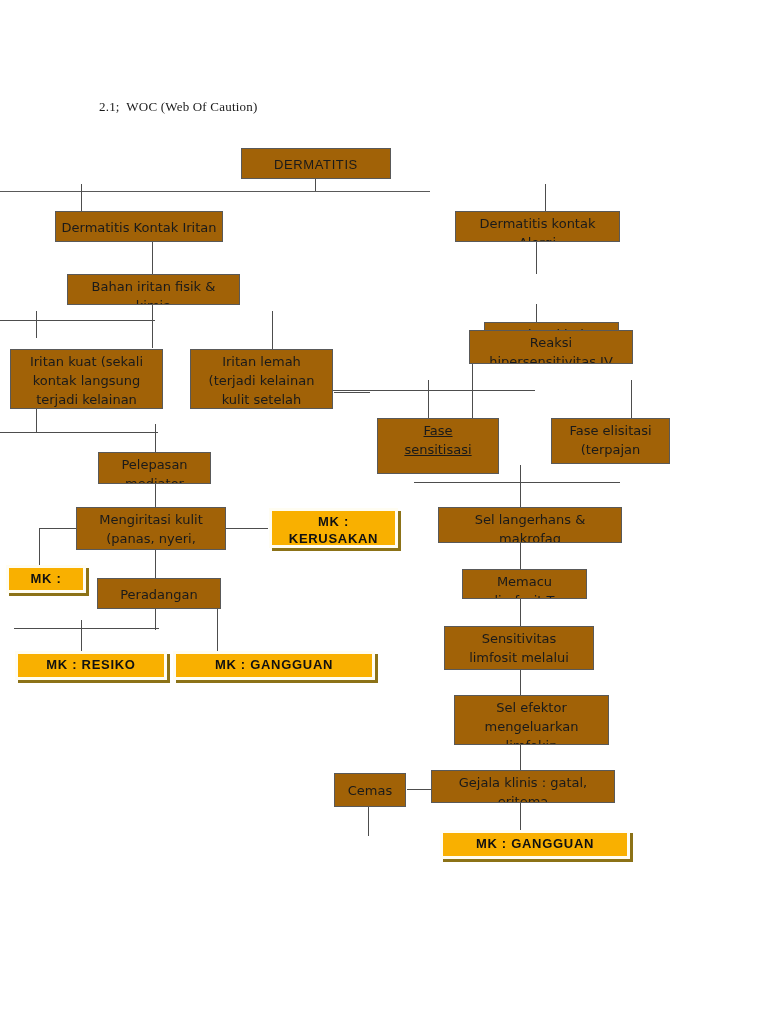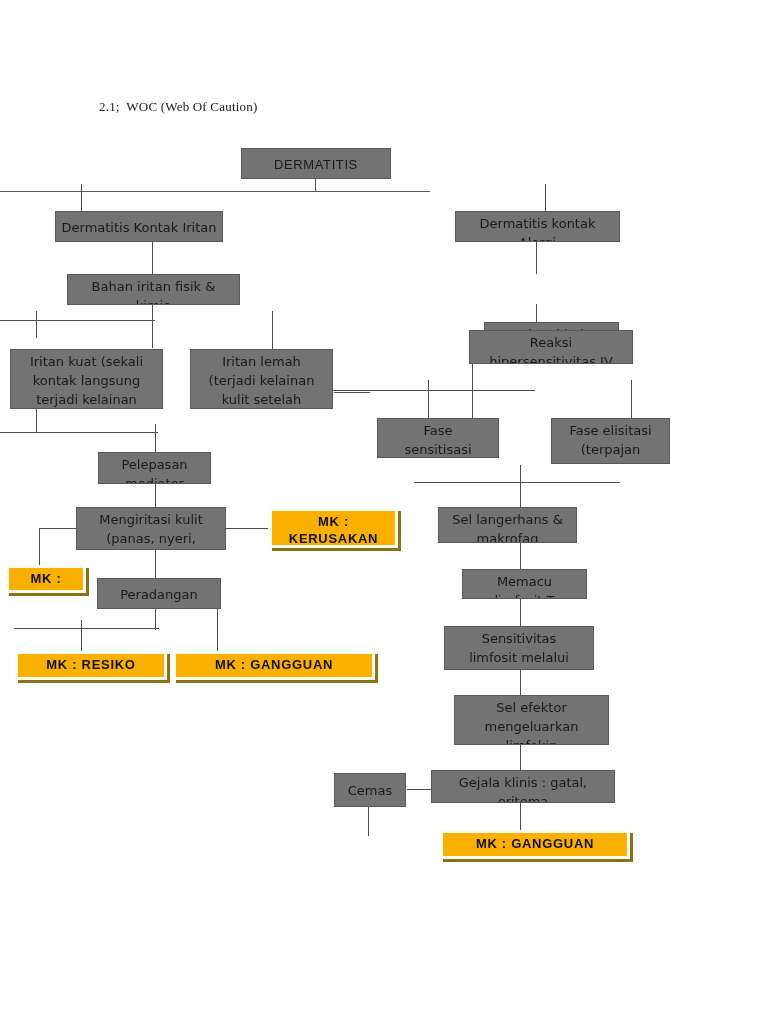--- a/index.html
+++ b/index.html
@@ -28,21 +28,21 @@
     font-size: 13px;
     color: #1a1a1a;
     letter-spacing: 0.2px;
     white-space: pre;
   }
   
   .node {
     position: absolute;
     box-sizing: border-box;
     border: 1.2px solid #595959;
-    background: #737373;
+    background: #a16207;
     color: #1a1a1a;
     font-family: "DejaVu Sans", sans-serif;
     font-size: 13px;
     line-height: 19px;
     text-align: center;
     overflow: hidden;      
     padding: 2px 4px 0 4px;
     white-space: pre-line;
   }
   .node.caps {
@@ -159,37 +159,37 @@
 kulit)</div>
 
   <div class="node" style="left:190px; top:349px; width:143px; height:60px;">Iritan lemah
 (terjadi kelainan
 kulit  setelah
 kontak berulang)</div>
 
   <div class="node" style="left:469px; top:330px; width:164px; height:34px;">Reaksi
 hipersensitivitas IV</div>
 
-  <div class="node" style="left:377px; top:418px; width:122px; height:40px;">Fase
+  <div class="node" style="left:377px; top:418px; width:122px; height:56px;text-decoration:underline;">Fase
 sensitisasi</div>
 
   <div class="node" style="left:551px; top:418px; width:119px; height:46px;">Fase elisitasi
 (terpajan
 ulang)</div>
 
   <div class="node" style="left:98px; top:452px; width:113px; height:32px;">Pelepasan
 mediator</div>
 
   <div class="node" style="left:76px; top:507px; width:150px; height:43px;">Mengiritasi kulit
 (panas, nyeri,
 gatal)</div>
 
   <div class="node" style="left:97px; top:578px; width:124px; height:31px; line-height:27px;">Peradangan</div>
 
-  <div class="node" style="left:438px; top:507px; width:139px; height:36px;">Sel langerhans &amp;
+  <div class="node" style="left:438px; top:507px; width:184px; height:36px;">Sel langerhans &amp;
 makrofag</div>
 
   <div class="node" style="left:462px; top:569px; width:125px; height:30px;">Memacu
 limfosit T</div>
 
   <div class="node" style="left:444px; top:626px; width:150px; height:44px;">Sensitivitas
 limfosit melalui
 saluran limfe</div>
 
   <div class="node" style="left:454px; top:695px; width:155px; height:50px;">Sel efektor

